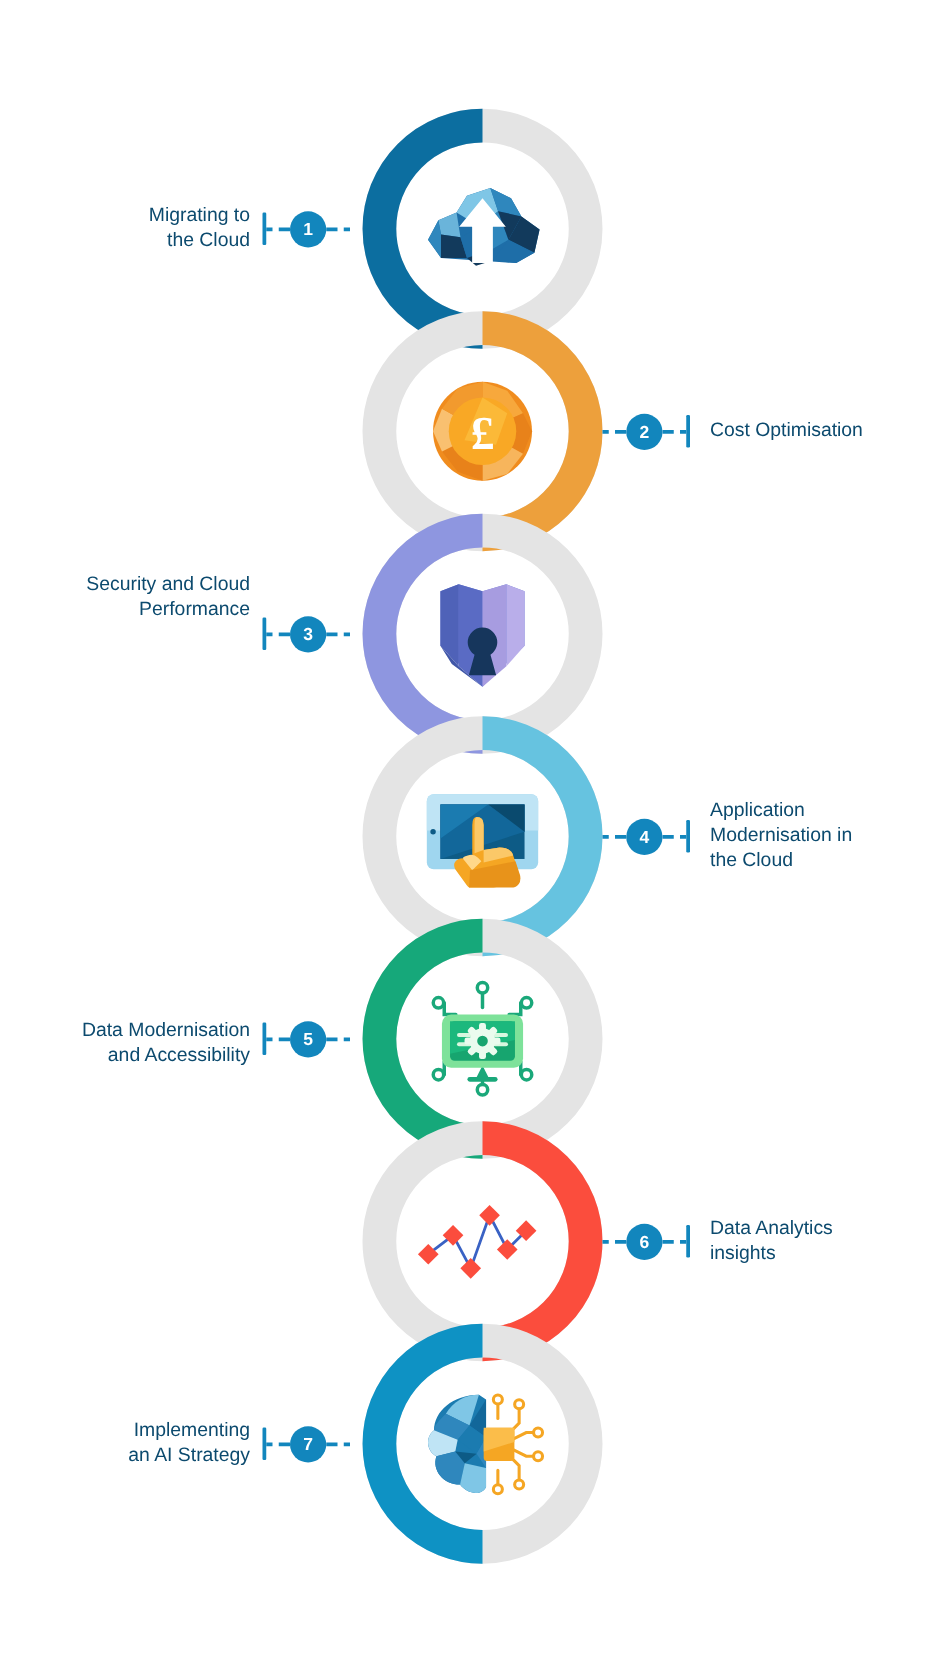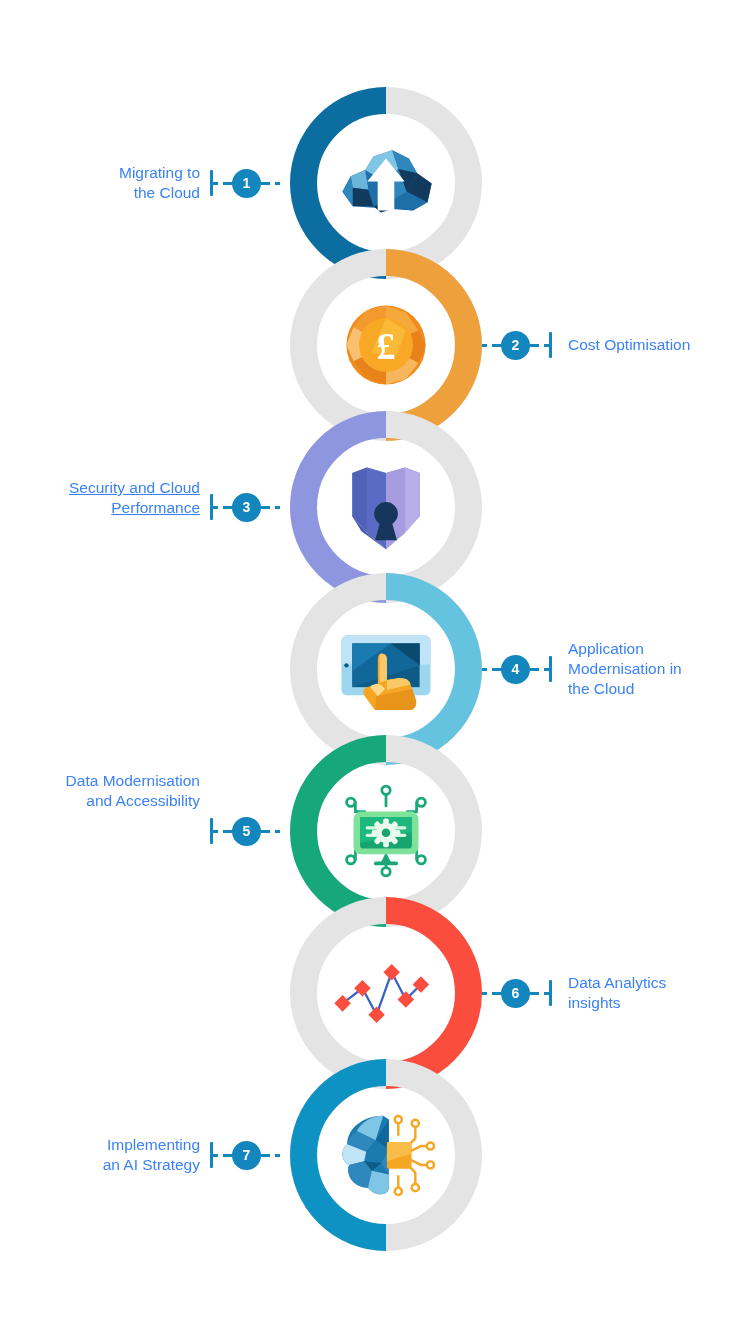--- a/index.html
+++ b/index.html
@@ -39,21 +39,21 @@
     font-size:14px; font-weight:bold;
     display:flex; align-items:center; justify-content:center;
     flex:none; letter-spacing:0;
   }
 
   
   .label {
     position:absolute;
     font-size:15.5px;
     line-height:20px;
-    color:#3b82f6;
+    color:#0c4a6e;
     font-weight:500;
     width:200px;
     white-space:pre-line;
   }
   .label.left  { text-align:right; }
   .label.right { text-align:left; }
 </style>
 </head>
 <body>
 
@@ -149,21 +149,21 @@
       <div class="connector" style="top: 492px; left: 210px; width: 80px; justify-content: flex-start;">
         <span class="tick"></span>
         <span class="dash-sm"></span>
         <span class="gap"></span>
         <span class="dash"></span>
         <span class="numdot">3</span>
         <span class="dash"></span>
         <span class="gap"></span>
         <span class="dash-sm"></span>
       </div>
-      <div class="label left" style="top: 478px; left: 0px; width: 200px; text-decoration: underline;">Security and Cloud
+      <div class="label left" style="top: 458px; left: 0px; width: 200px;">Security and Cloud
 Performance</div>
     </div>
     <div class="step">
       <div class="ring" style="left: 290px; top: 573px;">
         <svg viewBox="0 0 192 192">
     <circle cx="96" cy="96" r="82.5" fill="none" stroke="#e4e4e4" stroke-width="27"></circle>
     <path d="M 96,13.5 A 82.5 82.5 0 0 1 96,178.5" fill="none" stroke="#66c3e0" stroke-width="27"></path>
   </svg>
       </div>
       <div class="icon-wrap" style="left: 331px; top: 614px;">
@@ -247,21 +247,21 @@
       <div class="connector" style="top: 816px; left: 210px; width: 80px; justify-content: flex-start;">
         <span class="tick"></span>
         <span class="dash-sm"></span>
         <span class="gap"></span>
         <span class="dash"></span>
         <span class="numdot">5</span>
         <span class="dash"></span>
         <span class="gap"></span>
         <span class="dash-sm"></span>
       </div>
-      <div class="label left" style="top: 771px; left: 0px; width: 200px; padding-left: 13px;">Data Modernisation
+      <div class="label left" style="top: 815px; left: 0px; width: 200px; padding-left: 13px;">Data Modernisation
 and Accessibility</div>
     </div>
     <div class="step">
       <div class="ring" style="left: 290px; top: 897px;">
         <svg viewBox="0 0 192 192">
     <circle cx="96" cy="96" r="82.5" fill="none" stroke="#e4e4e4" stroke-width="27"></circle>
     <path d="M 96,13.5 A 82.5 82.5 0 0 1 96,178.5" fill="none" stroke="#fb4d3d" stroke-width="27"></path>
   </svg>
       </div>
       <div class="icon-wrap" style="left: 331px; top: 938px;">

